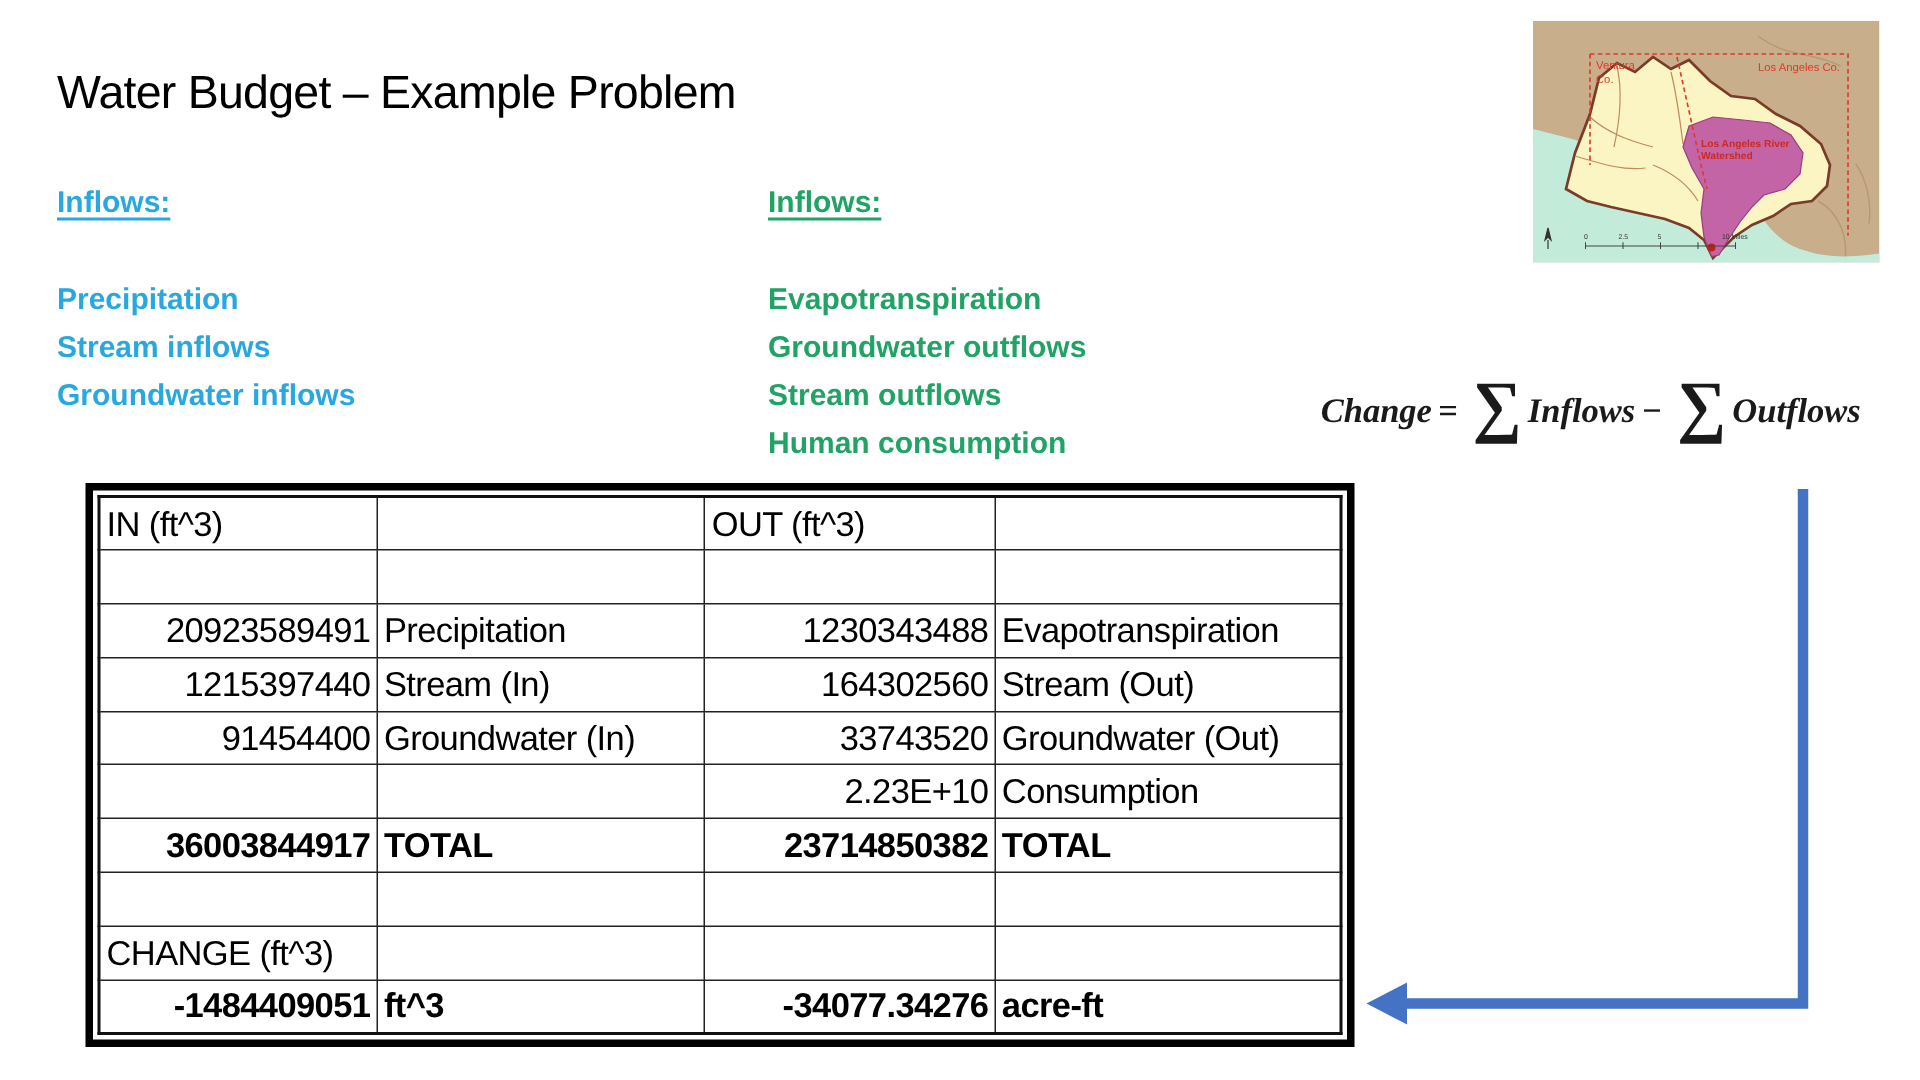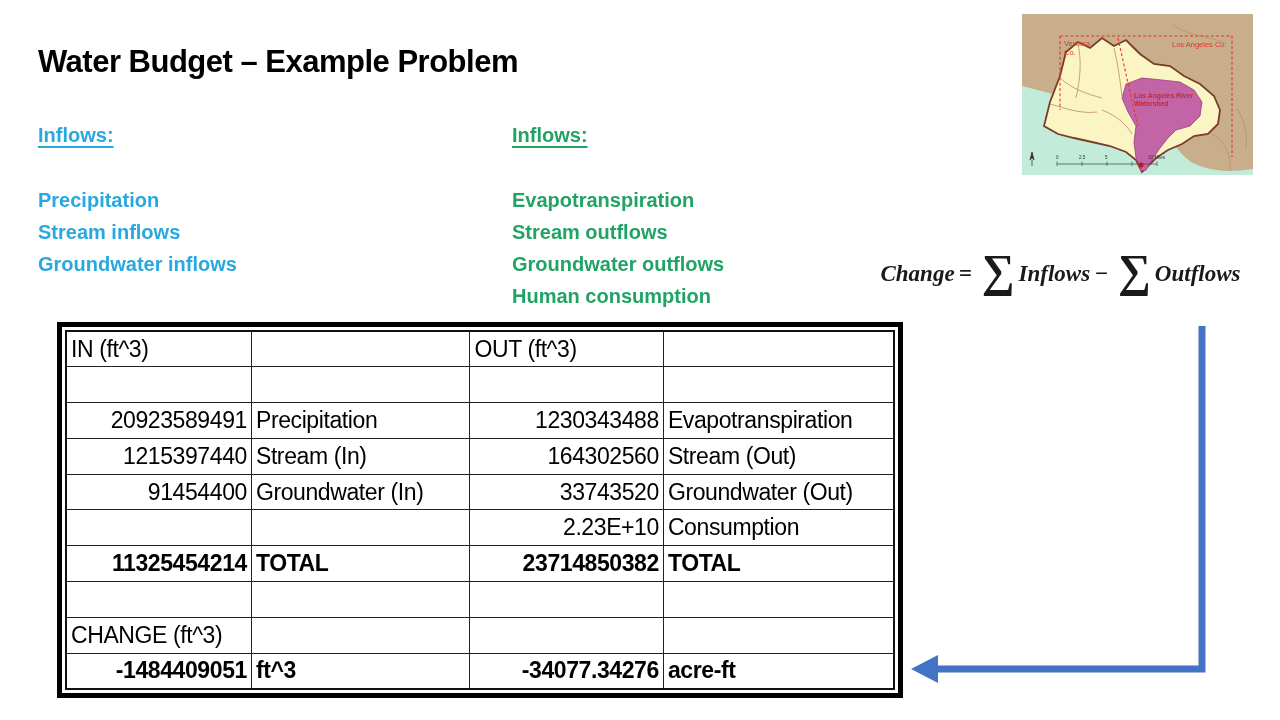--- a/index.html
+++ b/index.html
@@ -1,21 +1,21 @@
 <!DOCTYPE html>
 <html><head>
 <meta charset="utf-8">
 <style>
   * { margin:0; padding:0; box-sizing:border-box; }
   html,body { width:1280px; height:720px; background:#ffffff; overflow:hidden;
               font-family:"Liberation Sans", sans-serif; }
   .abs { position:absolute; }
 
   
-  #title { left:38px; top:44px; font-size:31px; font-weight:bold; color:#000;
+  #title { left:38px; top:44px; font-size:31px; font-weight:normal; color:#000;
            letter-spacing:-0.5px; }
 
   
   .flow-list { font-size:20px; font-weight:bold; line-height:32px; }
   .flow-header { text-decoration:underline; text-underline-offset:4px; }
   .flow-items { margin-top:33px; }
   #inflows  { left:38px;  top:119px; color:#29A8DF; }
   #outflows { left:512px; top:119px; color:#21A366; }
 
   
@@ -56,22 +56,22 @@
     <div>Precipitation</div>
     <div>Stream inflows</div>
     <div>Groundwater inflows</div>
   </div>
 </div>
 
 <div id="outflows" class="abs flow-list">
   <div class="flow-header">Inflows:</div>
   <div class="flow-items">
     <div>Evapotranspiration</div>
+    <div>Groundwater outflows</div>
     <div>Stream outflows</div>
-    <div>Groundwater outflows</div>
     <div>Human consumption</div>
   </div>
 </div>
 
 <div id="equation" class="abs">
   <span>Change</span>
   <span class="op">=</span>
   <span class="sigma">∑</span>
   <span>Inflows</span>
   <span class="op">−</span>
@@ -153,21 +153,21 @@
           <td class="num">33743520</td>
           <td class="txt">Groundwater (Out)</td>
         </tr>
         <tr>
           <td class="num"></td>
           <td class="num"></td>
           <td class="num">2.23E+10</td>
           <td class="txt">Consumption</td>
         </tr>
         <tr class="bold">
-          <td class="num">11325454214</td>
+          <td class="num">36003844917</td>
           <td class="txt">TOTAL</td>
           <td class="num">23714850382</td>
           <td class="txt">TOTAL</td>
         </tr>
         <tr>
           <td class="num"></td>
           <td class="num"></td>
           <td class="num"></td>
           <td class="num"></td>
         </tr>

